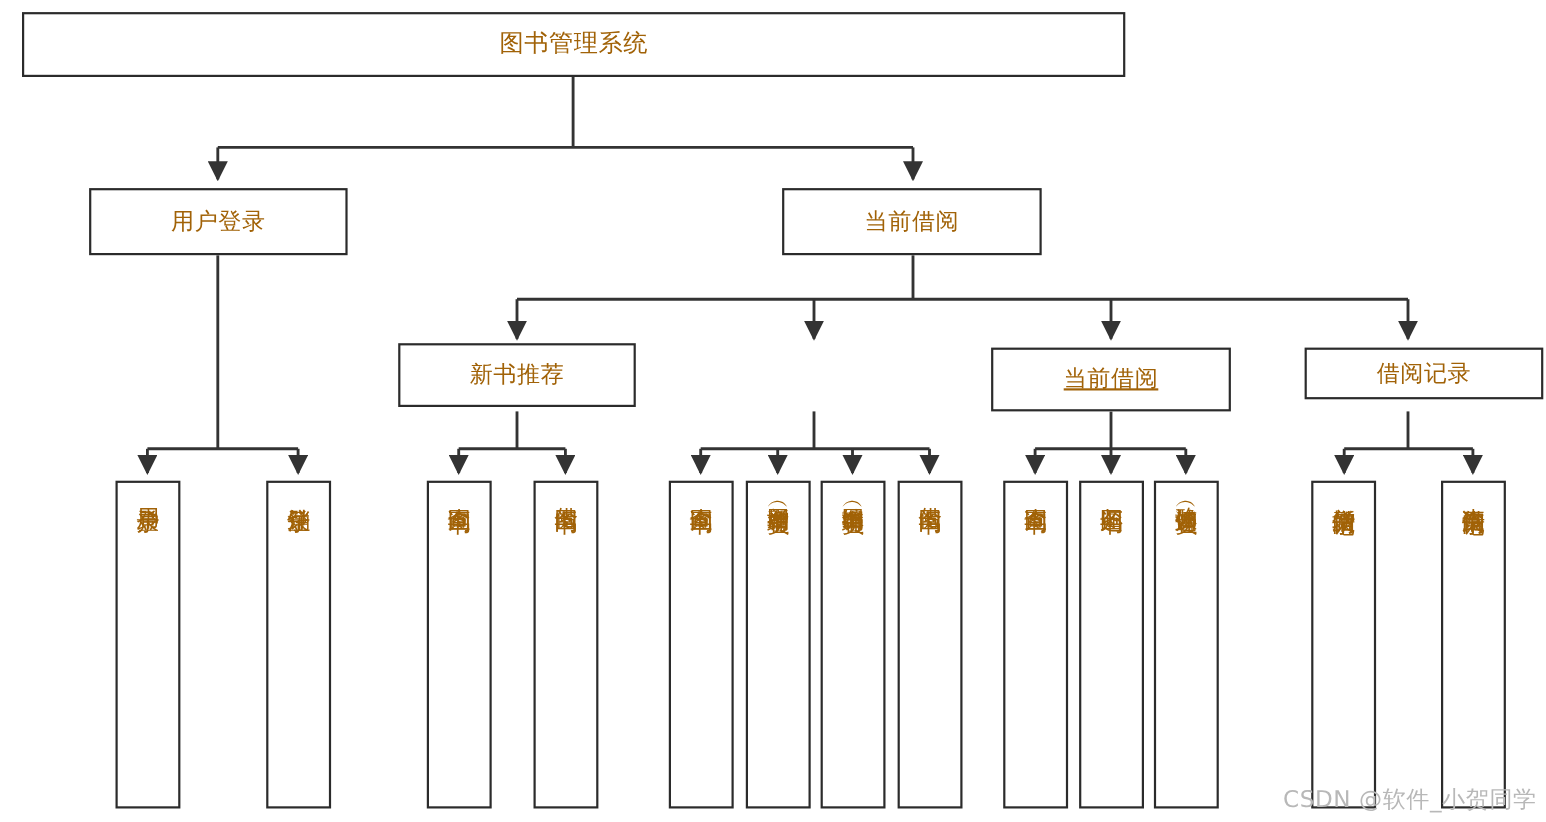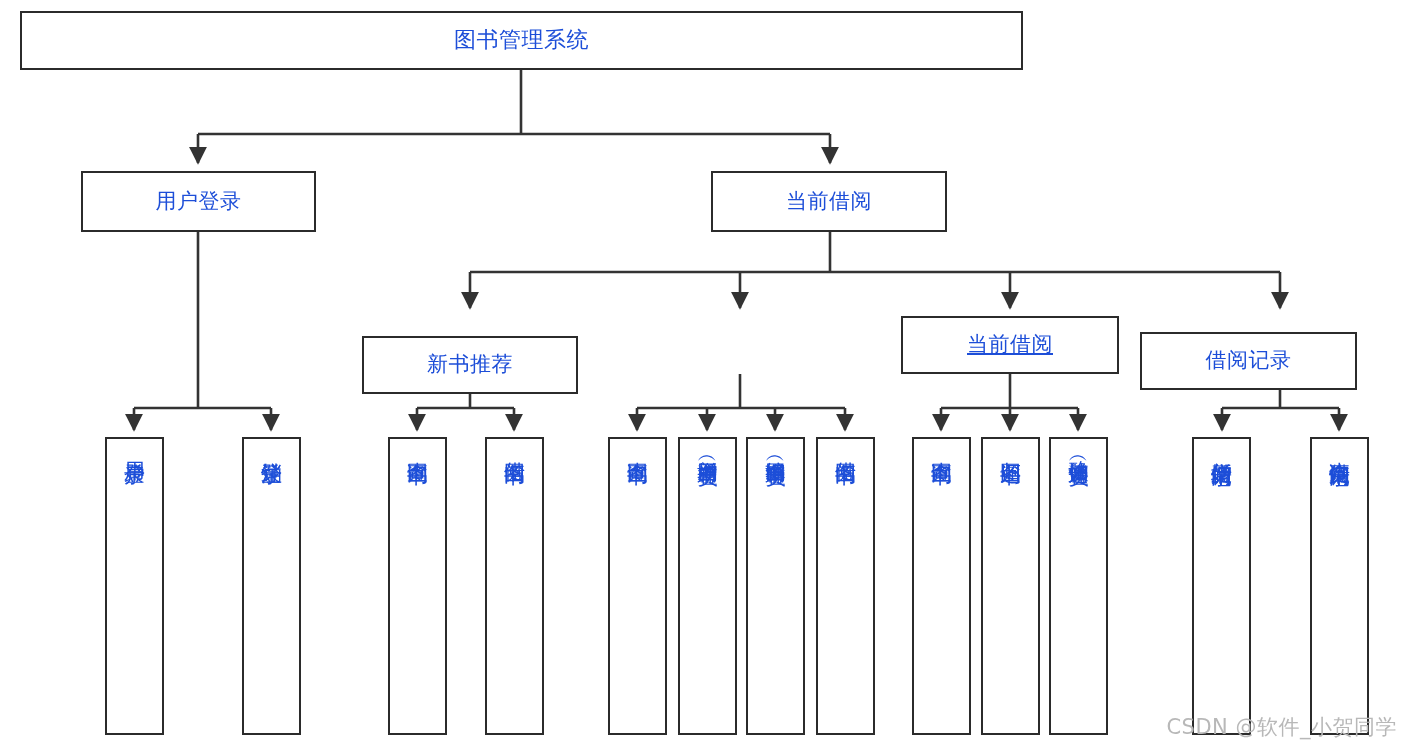--- a/index.html
+++ b/index.html
@@ -25,21 +25,21 @@
     height: 747px;
   }
   .node {
     position: absolute;
     box-sizing: border-box;
     background: #ffffff;
     border: 2px solid #2b2b2b;
     display: flex;
     align-items: center;
     justify-content: center;
-    color: #1d4ed8;
+    color: #a16207;
     z-index: 2;
   }
   .node .label {
     display: block;
     text-align: center;
     line-height: 1.12;
     letter-spacing: 0.5px;
   }
   .node-root .label { font-size: 22px; }
   .node-l1 .label   { font-size: 21px; }
@@ -130,27 +130,27 @@
     <span class="label">图书管理系统</span>
   </div>
 
   <div class="node node-l1" style="left:81px; top:171px; width:235px; height:61px;">
     <span class="label">用户登录</span>
   </div>
   <div class="node node-l1" style="left:711px; top:171px; width:236px; height:61px;">
     <span class="label">当前借阅</span>
   </div>
 
-  <div class="node node-l2" style="left:362px; top:336px; width:216px; height:58px;">
+  <div class="node node-l2" style="left:362px; top:312px; width:216px; height:58px;">
     <span class="label">新书推荐</span>
   </div>
   <div class="node node-l2" style="left:901px; top:316px; width:218px; height:58px;text-decoration:underline;">
     <span class="label">当前借阅</span>
   </div>
-  <div class="node node-l2" style="left:1140px; top:316px; width:217px; height:58px;margin-top:16px;">
+  <div class="node node-l2" style="left:1186px; top:316px; width:217px; height:47px;">
     <span class="label">借阅记录</span>
   </div>
 
   <div class="node node-leaf" style="left:105px; top:437px; width:59px; height:298px;">
     <span class="label">用户登录</span>
   </div>
   <div class="node node-leaf" style="left:242px; top:437px; width:59px; height:298px;">
     <span class="label">注销登录</span>
   </div>
 

